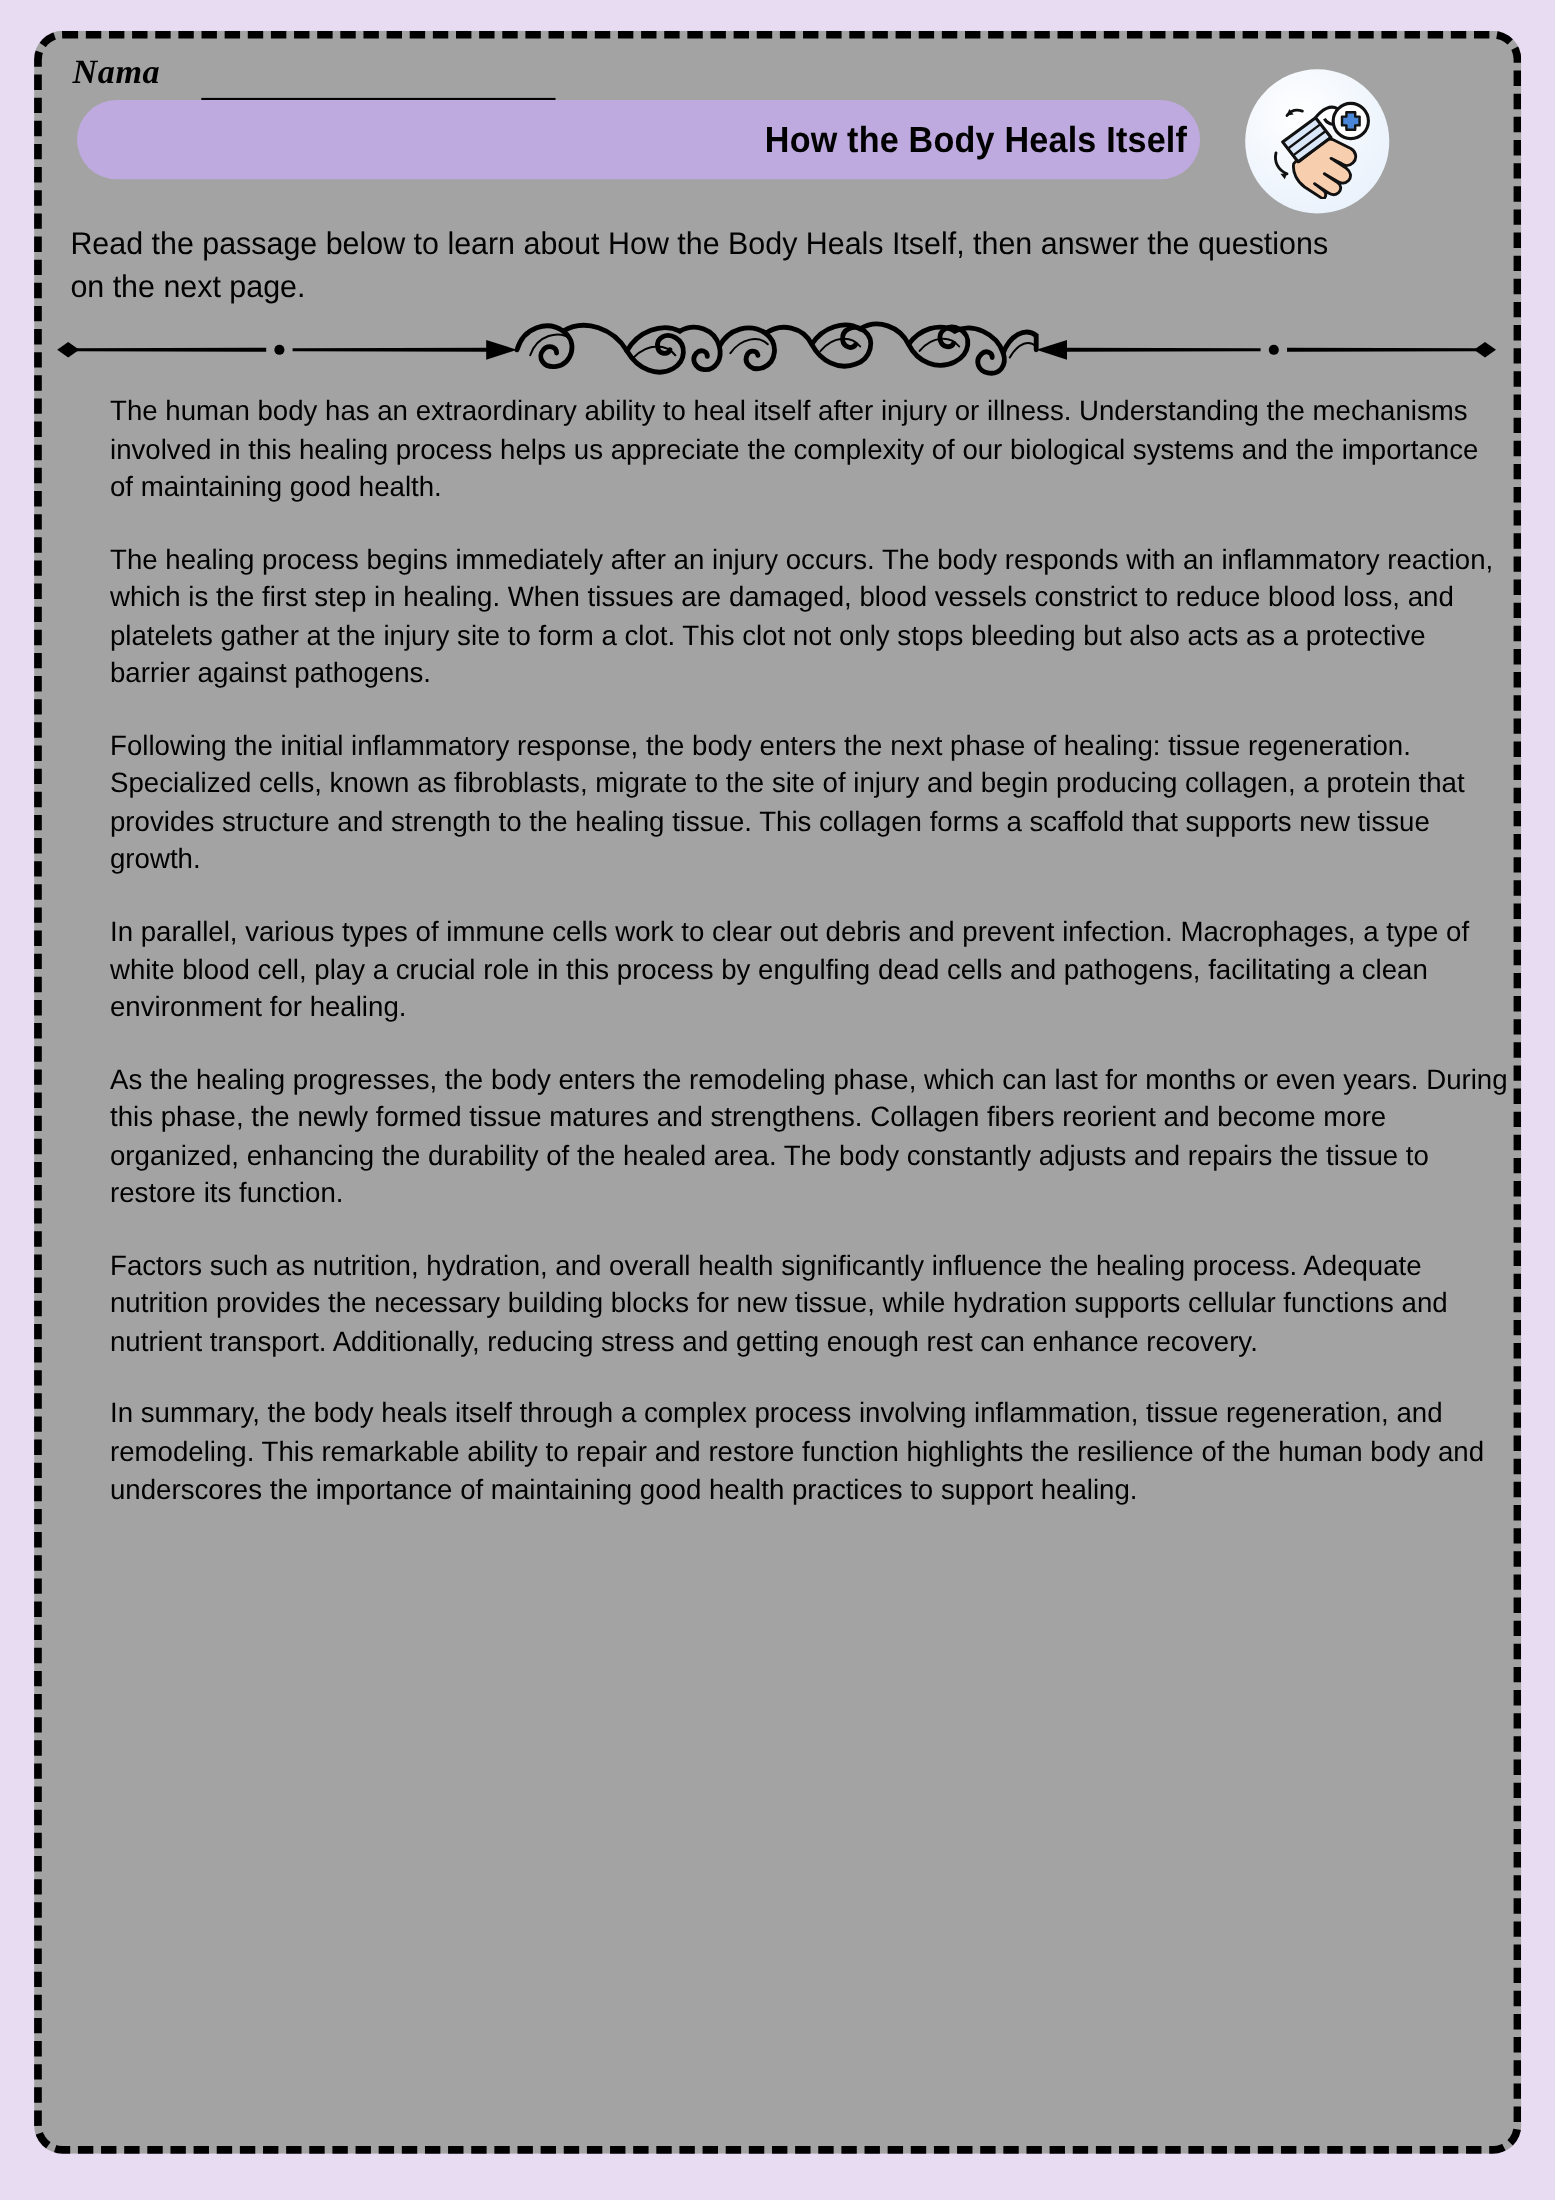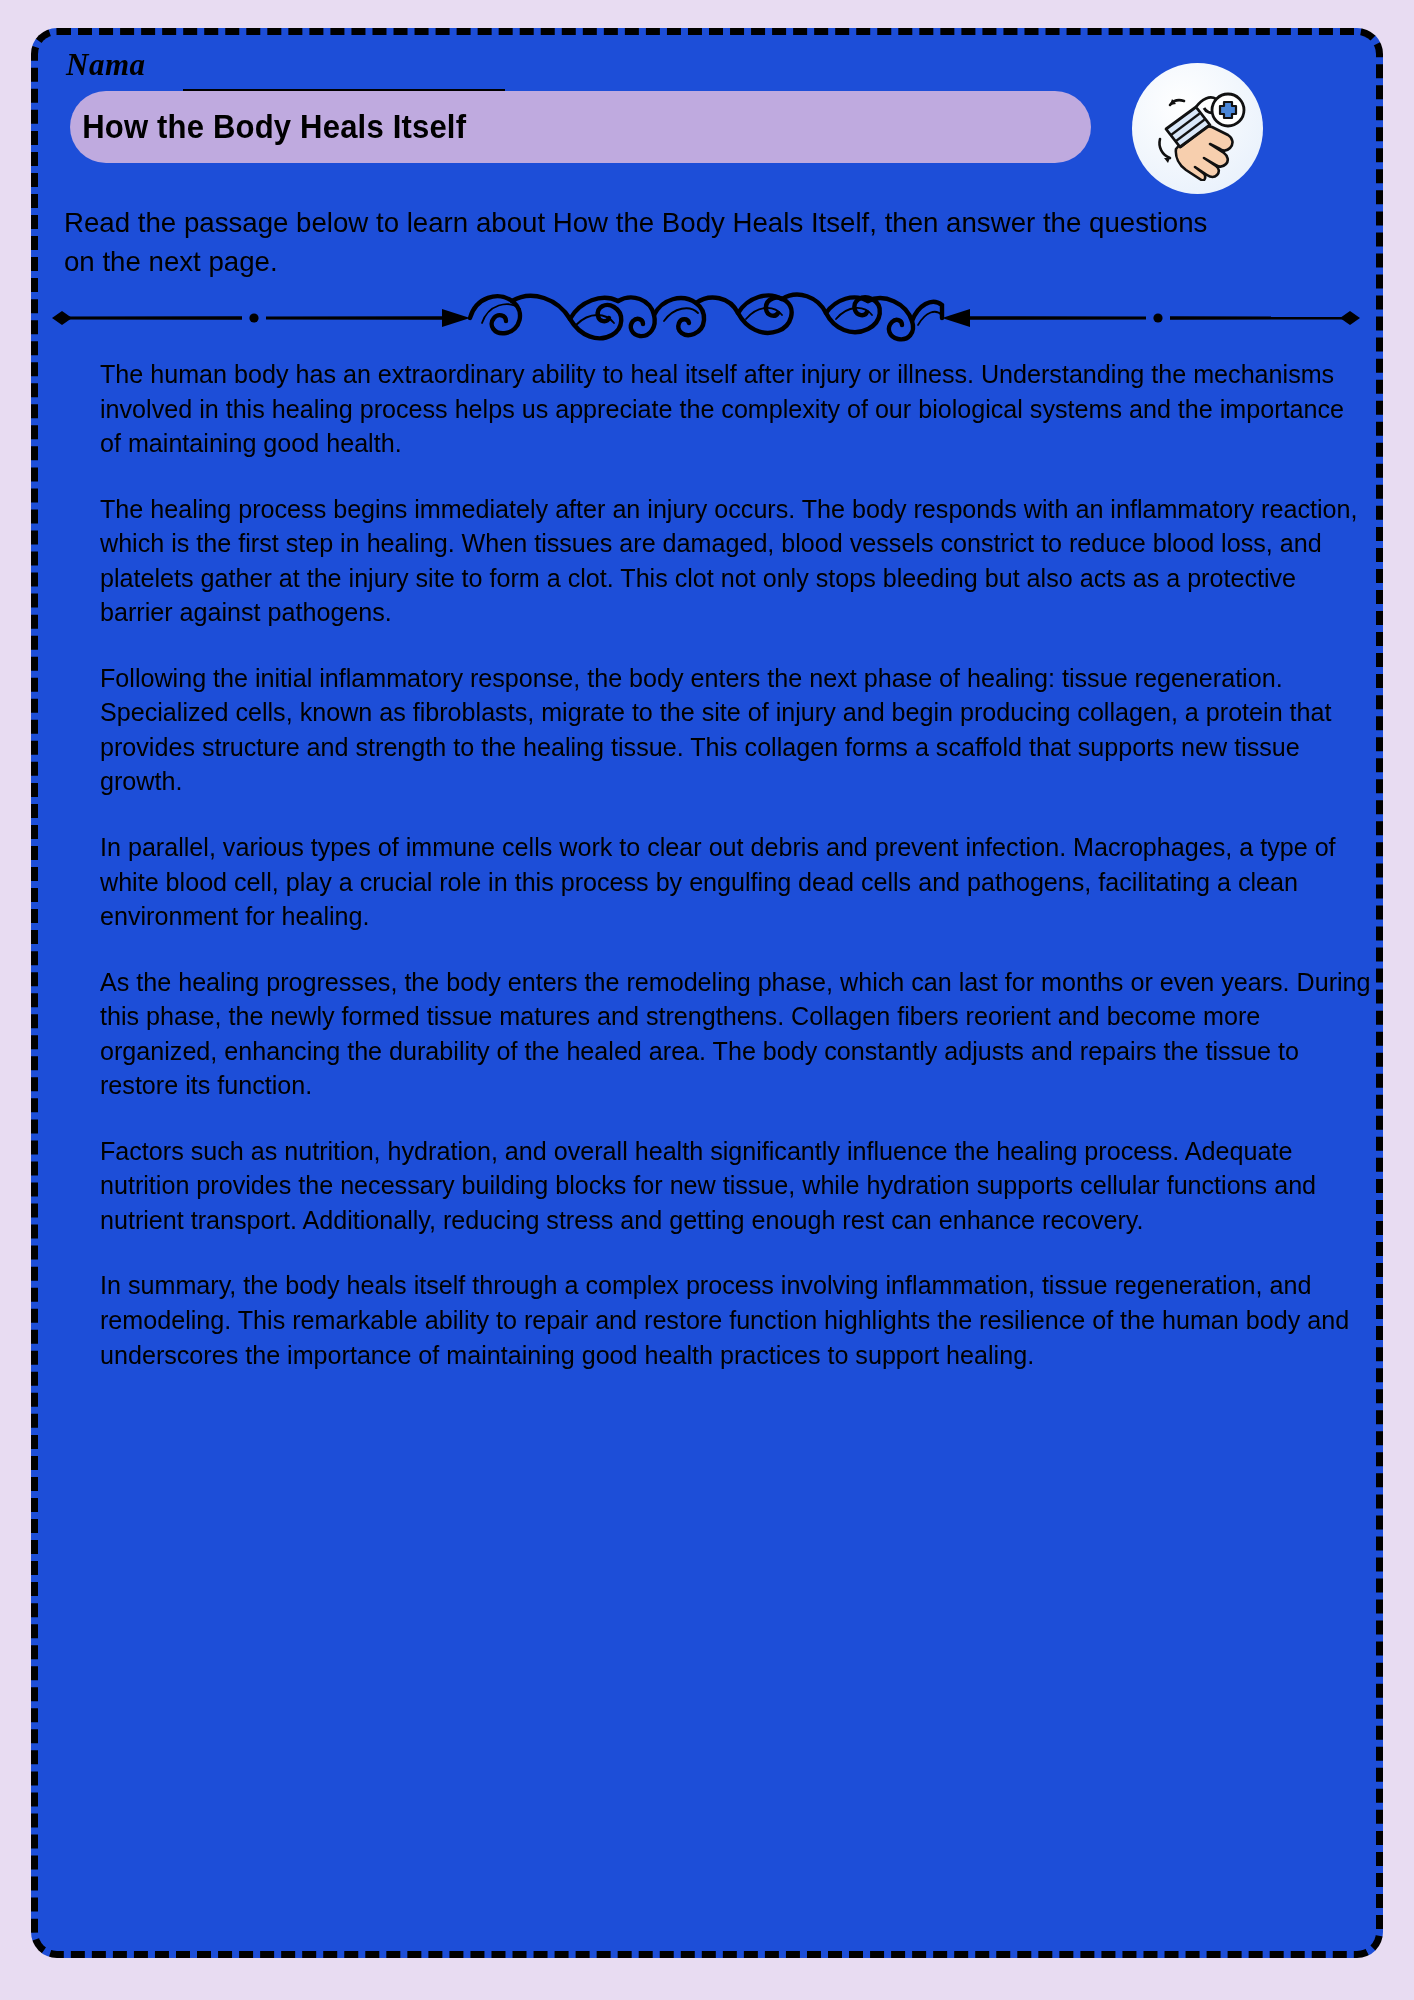--- a/index.html
+++ b/index.html
@@ -14,21 +14,21 @@
     font-family: "Liberation Sans", sans-serif;
     overflow: hidden;
   }
 
   .page {
     position: absolute;
     left: 31px;
     top: 28px;
     width: 1352px;
     height: 1930px;
-    background: #1d4ed8;
+    background: #a3a3a3;
     border: 7px dashed #000000;
     border-radius: 26px;
     overflow: hidden;
   }
 
   
   .name-row {
     position: absolute;
     left: 28px;
     top: 8px;
@@ -59,21 +59,21 @@
   .banner {
     position: absolute;
     left: 32px;
     top: 56px;
     width: 1021px;
     height: 72px;
     background: #bfaadf;
     border-radius: 36px;
     display: flex;
     align-items: center;
-    justify-content: flex-start;
+    justify-content: flex-end;
   }
   .banner-title {
     font-family: "Liberation Sans", sans-serif;
     font-weight: bold;
     font-size: 33px;
     color: #000;
     letter-spacing: 0.2px;
     transform: scaleX(0.94);
     transform-origin: center;
     white-space: nowrap;

